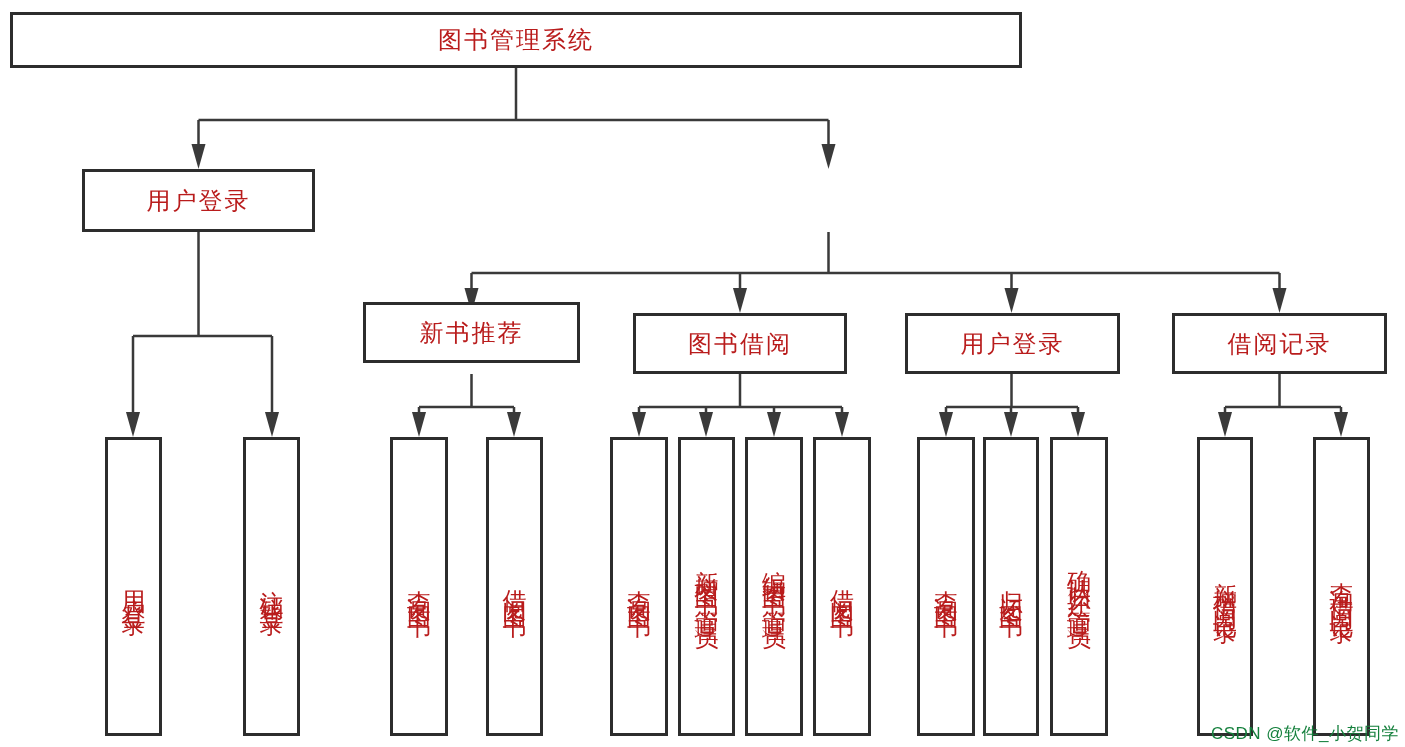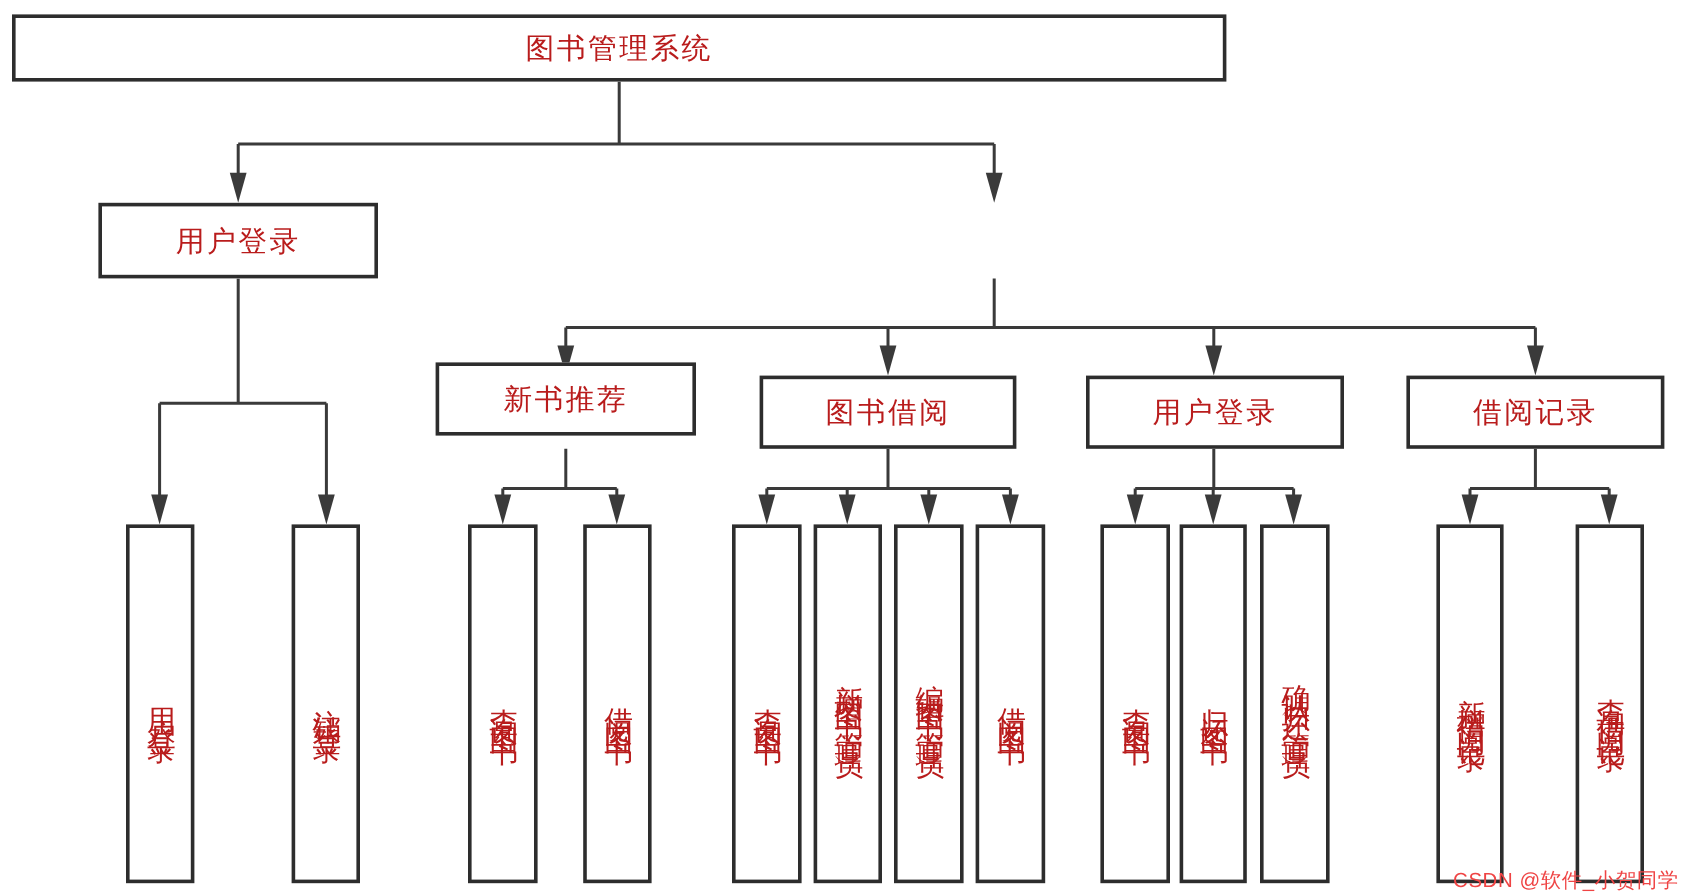--- a/index.html
+++ b/index.html
@@ -47,21 +47,21 @@
   }
   svg.wires polygon{
     fill:#3a3a3a;
     stroke:none;
   }
   .watermark{
     position:absolute;
     right:6px;
     bottom:2px;
     font-size:17px;
-    color:#ef4444;
+    color:#15803d;
     letter-spacing:0.5px;
     z-index:5;
     white-space:nowrap;
   }
 </style>
 </head>
 <body>
 
 <div class="canvas">
 

